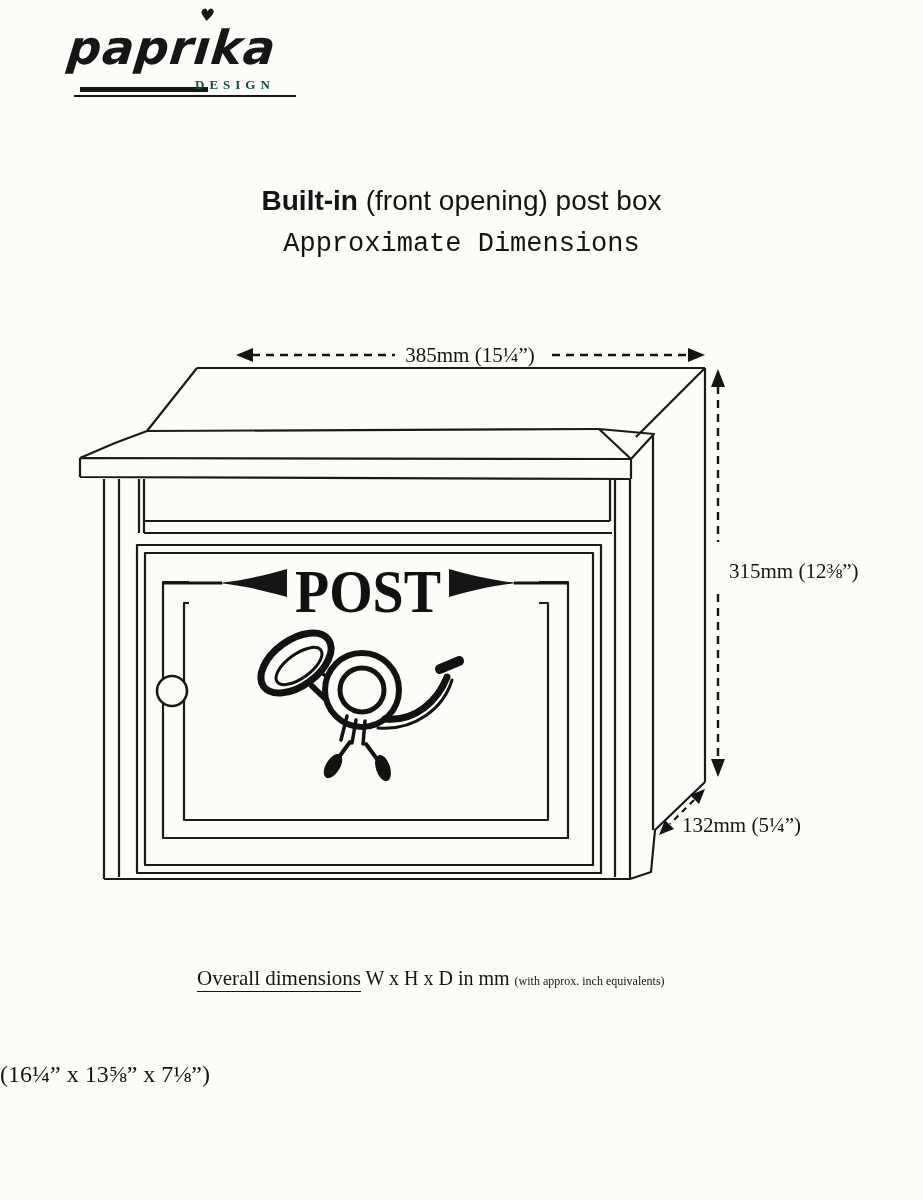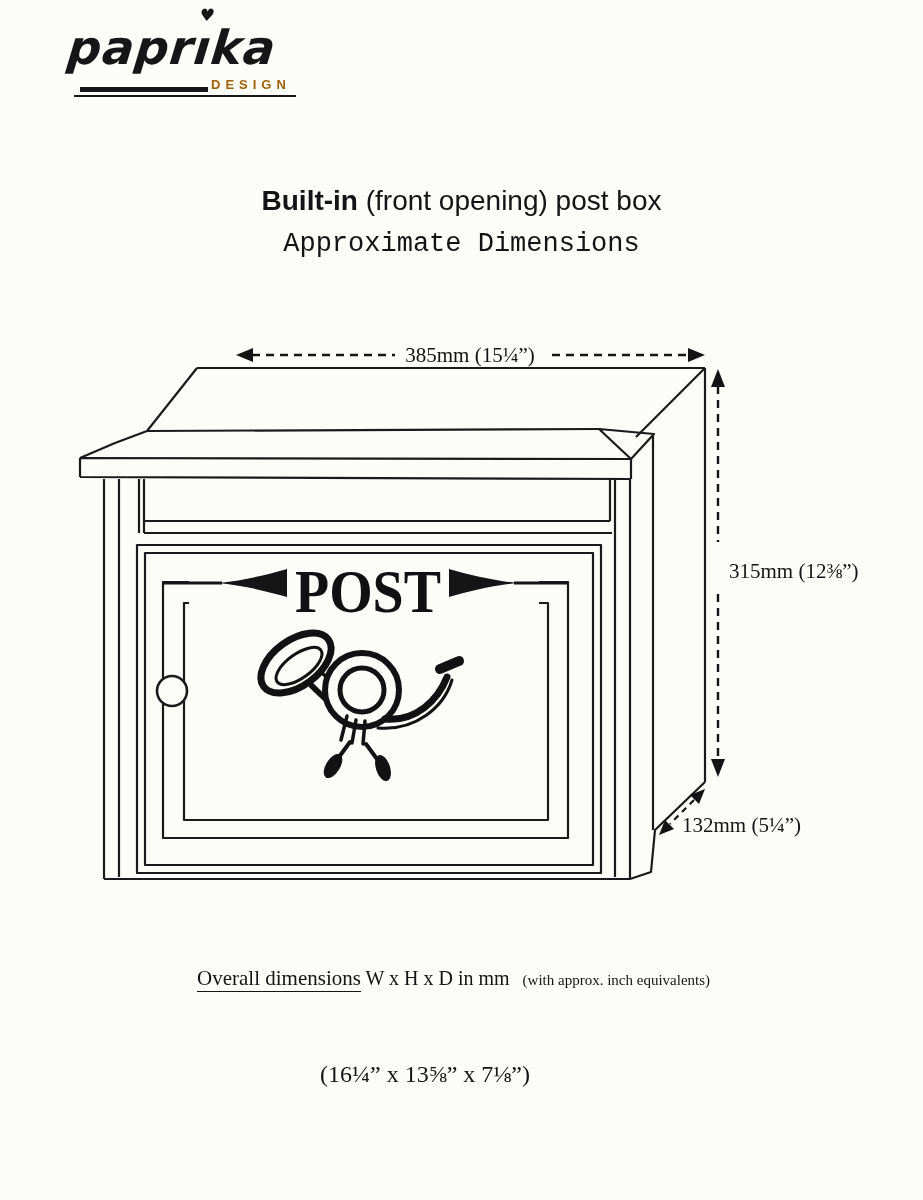--- a/index.html
+++ b/index.html
@@ -21,23 +21,23 @@
     transform:skewX(-6deg);
     color:#161616;line-height:1;
   }
   .i-wrap{position:relative;}
   .heart{
     position:absolute;left:2px;top:-13px;
     font-style:normal;font-size:17px;letter-spacing:0;
   }
   .logo-line-thick{position:absolute;left:80px;top:87px;width:128px;height:4.5px;background:#161616;}
   .logo-design{
-    position:absolute;left:211px;top:77px;
-    font-family:Liberation Sans, sans-serif;
-    font-weight:bold;font-size:13px;letter-spacing:5px;color:#a16207;
+    position:absolute;left:195px;top:77px;
+    font-family:Liberation Serif, serif;
+    font-weight:bold;font-size:13px;letter-spacing:5px;color:#14532d;
   }
   .logo-line-thin{position:absolute;left:74px;top:95px;width:222px;height:2px;background:#161616;}
   
   .title{
     position:absolute;left:0;right:0;top:185px;
     text-align:center;
     font-family:"Liberation Sans",sans-serif;
     font-size:28px;
   }
   .title .bold{font-weight:bold;}
@@ -51,29 +51,29 @@
   svg.drawing{position:absolute;left:0;top:0;width:923px;height:1200px;}
   svg .dim{font-family:"Liberation Serif",serif;font-size:21px;fill:#141414;}
   svg .post{font-family:"Liberation Serif",serif;font-weight:bold;font-size:62px;fill:#111;}
   
   .overall{
     position:absolute;left:190px;top:966px;
     font-size:21px;white-space:nowrap;
   }
   .overall .ul{border-bottom:1.6px solid #141414;padding-bottom:1px;margin-left:7px;}
   .overall .formula{font-size:20px;}
-  .overall .note{font-size:15px;margin-left:8px;}
+  .overall .note{font-size:12px;}
   .mmline{
     position:absolute;left:0;right:37px;top:1028px;
     text-align:center;font-size:24px;white-space:nowrap;
   }
   .mmline .unit{font-size:17px;}
   .inchline{
     position:absolute;left:0;right:73px;top:1061px;
-    text-align:center;font-size:24px;white-space:nowrap;
+    text-align:left;font-size:24px;white-space:nowrap;
   }
 </style>
 </head>
 <body>
 
 <div class="page">
 
   <div>
     <div class="brand"><span>papr</span><span class="i-wrap"><span>ı</span><span class="heart">♥</span></span><span>ka</span></div>
     <div class="logo-line-thick"></div>

